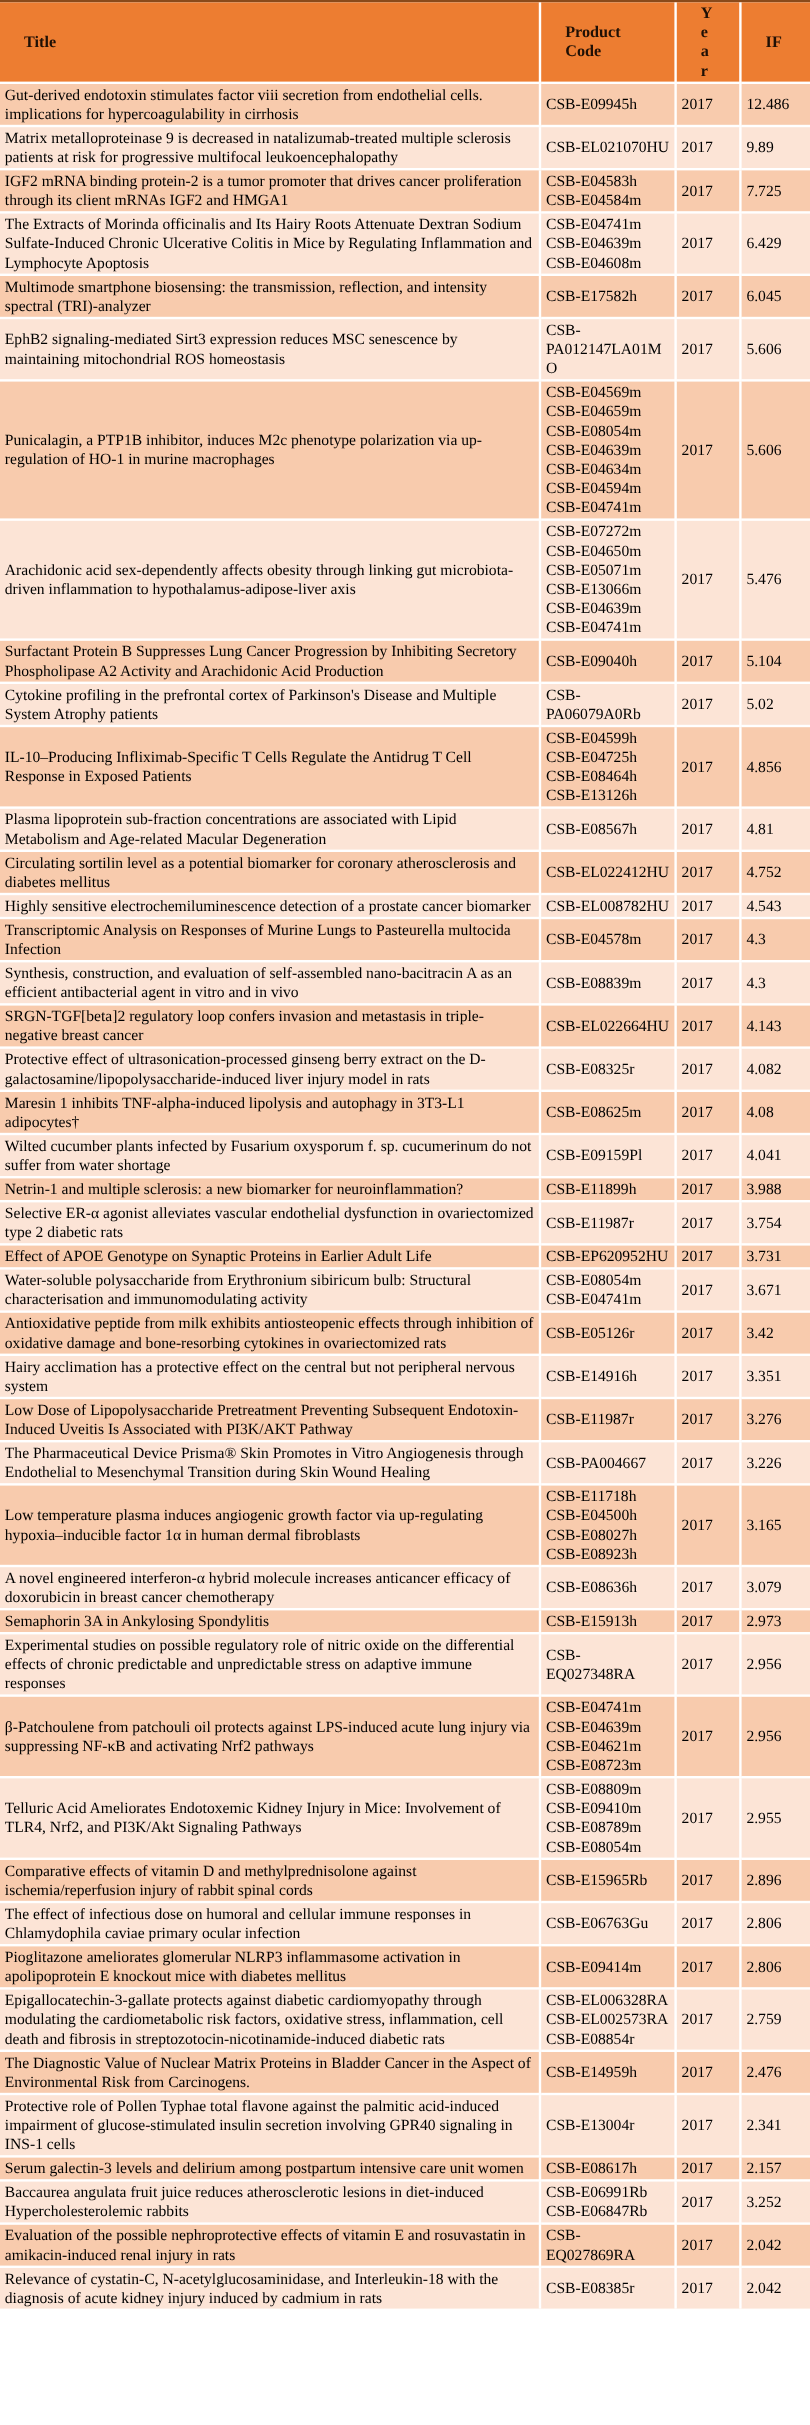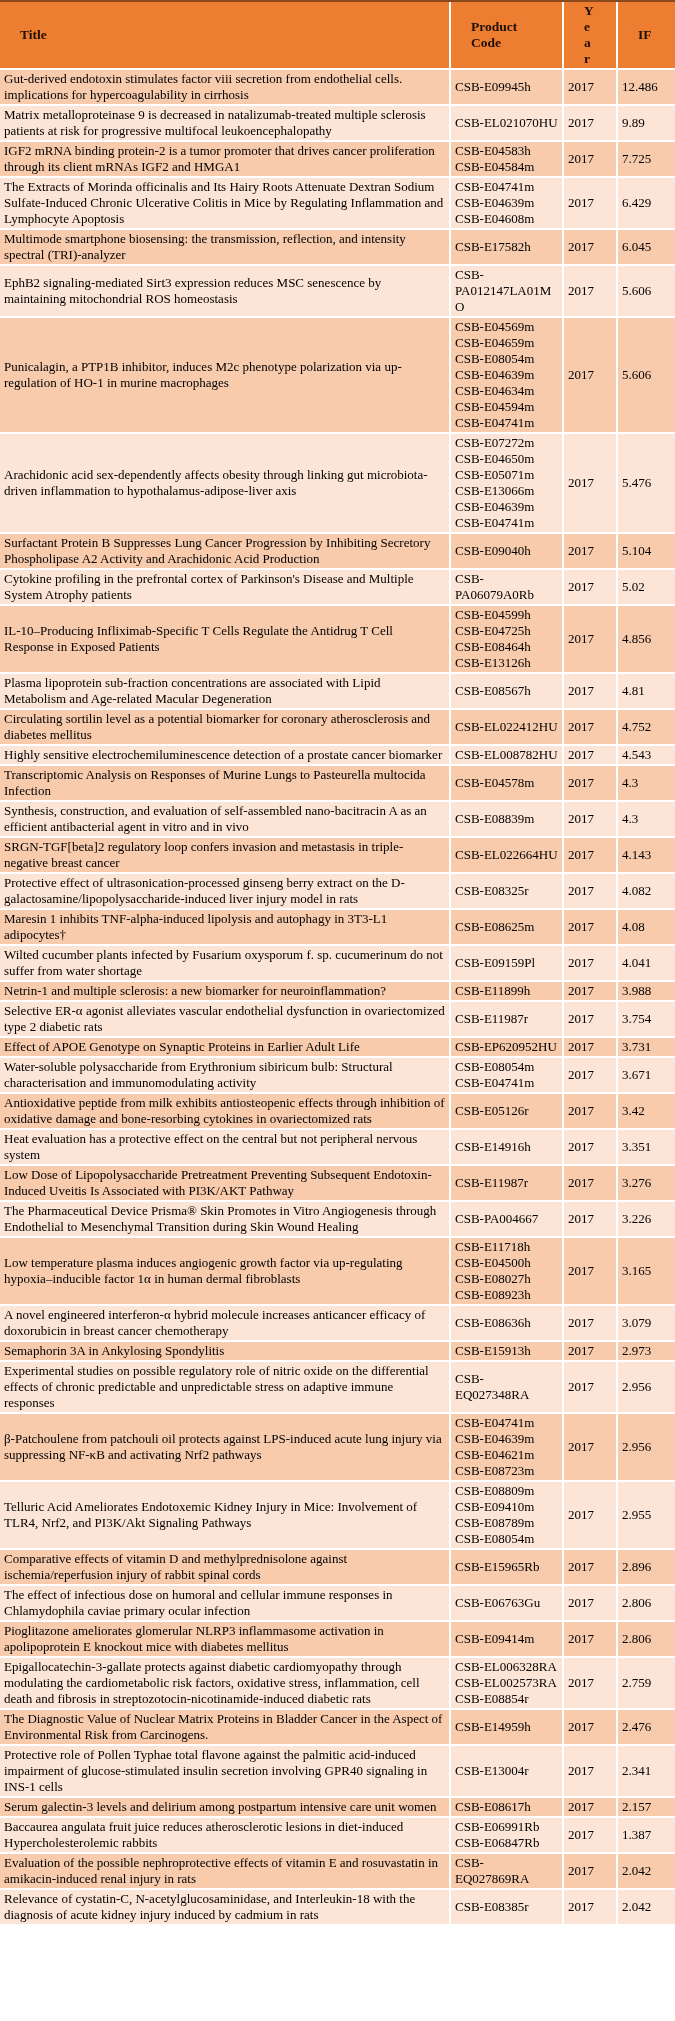--- a/index.html
+++ b/index.html
@@ -282,21 +282,21 @@
         </tr>
         <tr>
           <td class="cell-title">Antioxidative peptide from milk exhibits antiosteopenic effects through inhibition of oxidative damage and bone-resorbing cytokines in ovariectomized rats</td>
           <td class="cell-codes">
             <div>CSB-E05126r</div>
           </td>
           <td class="cell-year">2017</td>
           <td class="cell-if">3.42</td>
         </tr>
         <tr>
-          <td class="cell-title">Heat evaluation has a protective effect on the central but not peripheral nervous system</td>
+          <td class="cell-title">Hairy acclimation has a protective effect on the central but not peripheral nervous system</td>
           <td class="cell-codes">
             <div>CSB-E14916h</div>
           </td>
           <td class="cell-year">2017</td>
           <td class="cell-if">3.351</td>
         </tr>
         <tr>
           <td class="cell-title">Low Dose of Lipopolysaccharide Pretreatment Preventing Subsequent Endotoxin-Induced Uveitis Is Associated with PI3K/AKT Pathway</td>
           <td class="cell-codes">
             <div>CSB-E11987r</div>
@@ -427,21 +427,21 @@
           <td class="cell-year">2017</td>
           <td class="cell-if">2.157</td>
         </tr>
         <tr>
           <td class="cell-title">Baccaurea angulata fruit juice reduces atherosclerotic lesions in diet-induced Hypercholesterolemic rabbits</td>
           <td class="cell-codes">
             <div>CSB-E06991Rb</div>
             <div>CSB-E06847Rb</div>
           </td>
           <td class="cell-year">2017</td>
-          <td class="cell-if">1.387</td>
+          <td class="cell-if">3.252</td>
         </tr>
         <tr>
           <td class="cell-title">Evaluation of the possible nephroprotective effects of vitamin E and rosuvastatin in amikacin-induced renal injury in rats</td>
           <td class="cell-codes">
             <div>CSB-EQ027869RA</div>
           </td>
           <td class="cell-year">2017</td>
           <td class="cell-if">2.042</td>
         </tr>
         <tr>

